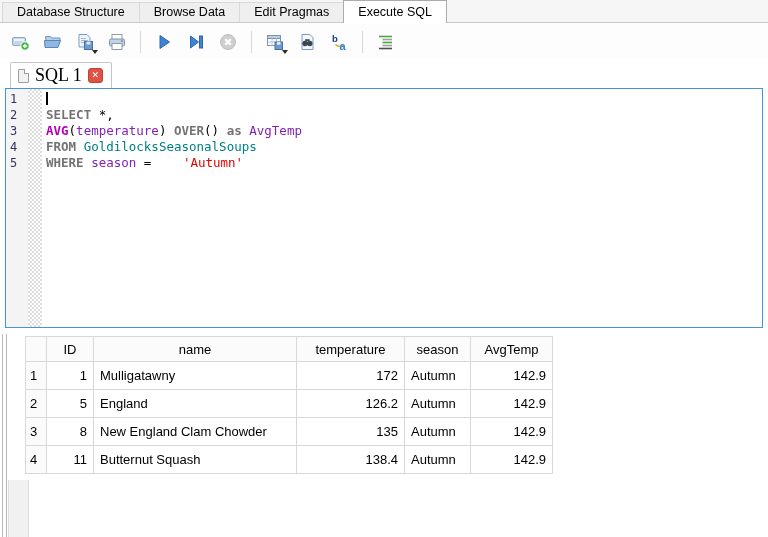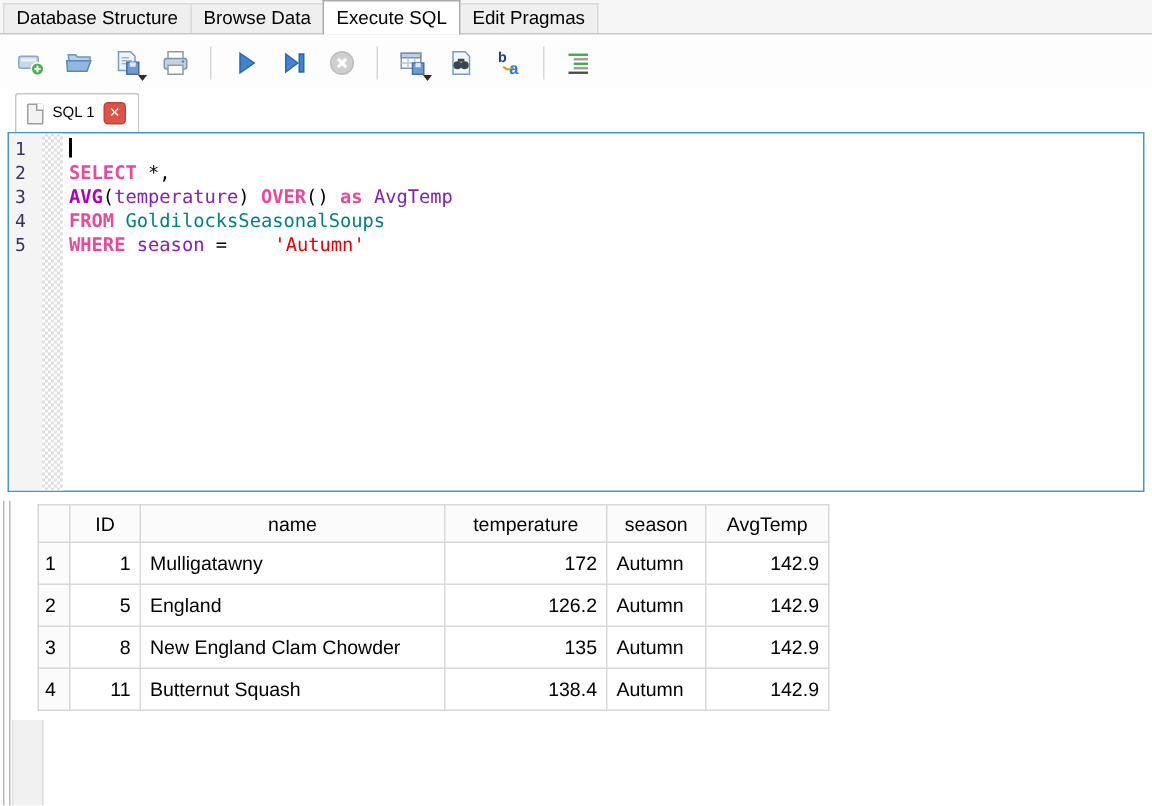--- a/index.html
+++ b/index.html
@@ -3,59 +3,59 @@
 <meta charset="utf-8">
 <style>
   * { box-sizing: border-box; margin: 0; padding: 0; }
   html,body { width:768px; height:537px; background:#fff; overflow:hidden;
     font-family:"Liberation Sans","DejaVu Sans",sans-serif; font-size:13px; color:#000; }
   .app { position:relative; width:768px; height:537px; background:#fff; }
 
   
   .main-tabbar { position:absolute; top:0; left:0; right:0; height:23px;
     background:#f6f6f6; border-bottom:1px solid #c9c9c9; display:flex; align-items:flex-end; padding-left:2px; }
-  .main-tab { height:20px; line-height:19px; padding:0 8px; font-size:12.5px;
+  .main-tab { height:20px; line-height:19px; padding:0 14px; font-size:12.5px;
     background:#efefef; border:1px solid #d9d9d9; border-bottom:none; margin-right:-1px; white-space:nowrap; }
   .main-tab.active { background:#fff; border-color:#ababab; height:23px; line-height:22px;
     margin-bottom:-1px; position:relative; z-index:3; }
 
   
   .toolbar { position:absolute; top:24px; left:0; right:0; height:35px;
     display:flex; align-items:center; padding-left:6px; background:#fdfdfd; }
   .tbtn { width:30px; height:28px; display:flex; align-items:center; justify-content:center;
     position:relative; margin-right:2px; border-radius:3px; }
   .tsep { width:1px; height:22px; background:#d7d7d7; margin:0 8px 0 6px; flex:none; }
   .dd { position:absolute; right:2px; bottom:2px; width:0; height:0;
     border-left:3.5px solid transparent; border-right:3.5px solid transparent; border-top:4px solid #2b2b2b; }
 
   
   .sqltabbar { position:absolute; top:61px; left:5px; right:2px; height:27px; display:flex; align-items:flex-end; }
   .sqltab { display:flex; align-items:center; gap:6px; background:#fff; border:1px solid #c6c6c6;
     border-bottom:none; border-radius:2px 2px 0 0; padding:0 8px 0 7px; height:26px; margin-left:5px; z-index:2; }
-  .sqltab-label { font-size:10px; }
+  .sqltab-label { font-size:18px;font-family:Liberation Serif, serif; }
   .doc-icon { width:11px; height:14px; background:#f2f2f2; border:1px solid #9e9e9e; border-radius:1px; position:relative; }
   .doc-icon::after { content:""; position:absolute; right:-1px; top:-1px; width:4px; height:4px;
     background:#fff; border-left:1px solid #9e9e9e; border-bottom:1px solid #9e9e9e; }
   .close-btn { width:15px; height:15px; background:#dd5348; border:1px solid #c34237; border-radius:3px;
     color:#fff; font-size:9px; line-height:13px; text-align:center; font-weight:bold; }
 
   
   .editor { position:absolute; top:88px; left:5px; width:758px; height:240px;
     border:1px solid #4296d2; background:#fff; display:flex;
     font-family:"DejaVu Sans Mono","Liberation Mono",monospace; font-size:12.5px; }
   .gutter { width:22px; background:#f4f4f4; padding-top:2px; color:#33335e; flex:none; }
   .gutter .ln { height:16px; line-height:16px; padding-left:4px; font-size:12px; }
   .foldmargin { width:14px; flex:none; background-color:#fff;
     background-image:
       linear-gradient(45deg,#dcdcdc 25%,transparent 25%,transparent 75%,#dcdcdc 75%),
       linear-gradient(45deg,#dcdcdc 25%,transparent 25%,transparent 75%,#dcdcdc 75%);
     background-size:4px 4px; background-position:0 0,2px 2px; }
   .code { flex:1; padding:2px 0 0 4px; }
   .code .cl { height:16px; line-height:16px; white-space:pre; }
-  .kw  { color:#ec4899; font-weight:bold; }
+  .kw  { color:#737373; font-weight:bold; }
   .fn  { color:#b400b4; font-weight:bold; }
   .id  { color:#8521b5; }
   .tbl { color:#008080; }
   .str { color:#e60000;margin-left:24px; }
   .pl  { color:#000; }
   .caret { display:inline-block; width:1.5px; height:13px; background:#000; vertical-align:-2px; }
 
   
   .results { position:absolute; top:334px; left:0; right:0; bottom:0; background:#fff; }
   .results-edge { position:absolute; left:2px; top:0; bottom:0; width:5px;
@@ -70,22 +70,22 @@
     background:#f1f1f1; border-left:1px solid #dedede; border-right:1px solid #dedede; }
 </style>
 </head>
 <body>
 
 <div class="app">
 
   <div class="main-tabbar">
     <div class="main-tab">Database Structure</div>
     <div class="main-tab">Browse Data</div>
+    <div class="main-tab">Edit Pragmas</div>
     <div class="main-tab active">Execute SQL</div>
-    <div class="main-tab">Edit Pragmas</div>
   </div>
 
   <div class="toolbar">
     <div class="tbtn">
       <svg width="20" height="20" viewBox="0 0 20 20">
         <rect x="1.5" y="5.5" width="13" height="8" rx="1.5" fill="#c6d7ea" stroke="#8aa7c8"></rect>
         <rect x="3" y="7" width="10" height="2" fill="#eef4fa"></rect>
         <circle cx="14" cy="14" r="4.2" fill="#48b348" stroke="#fff"></circle>
         <path d="M14 11.9v4.2M11.9 14h4.2" stroke="#fff" stroke-width="1.4"></path>
       </svg>

